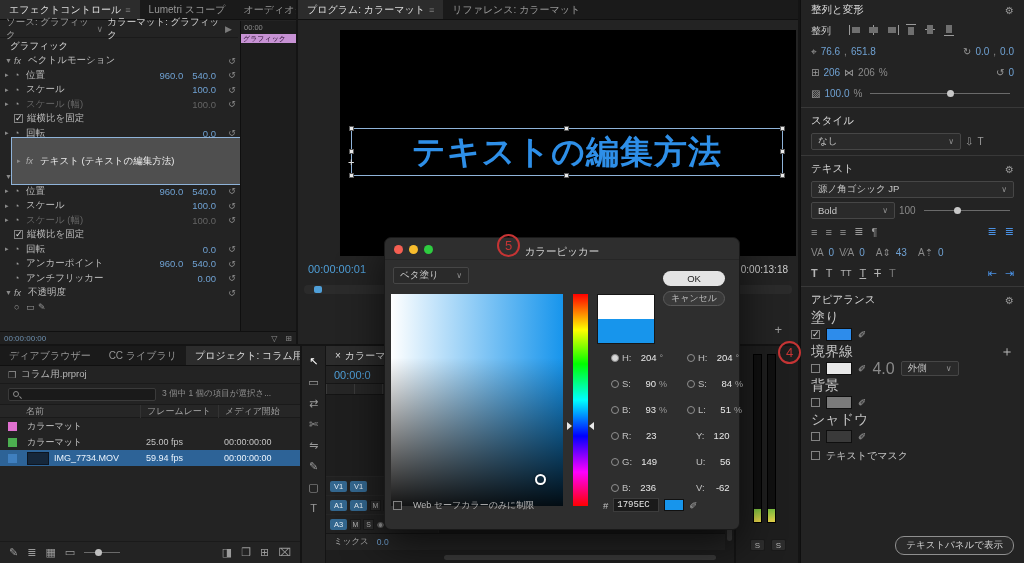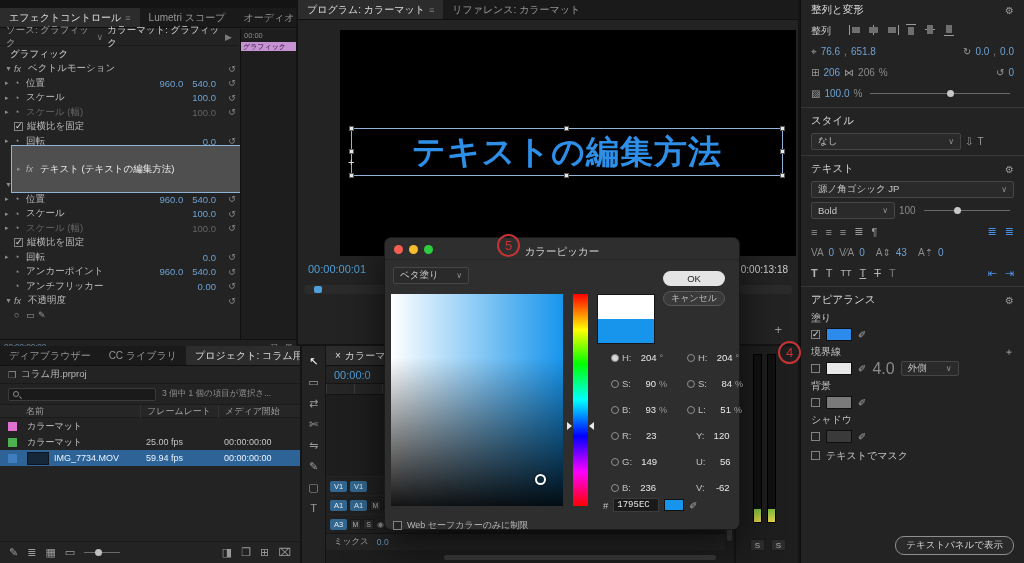--- a/index.html
+++ b/index.html
@@ -5,21 +5,21 @@
   *{margin:0;padding:0;box-sizing:border-box}
   html,body{width:1024px;height:563px;background:#141414;overflow:hidden}
   body{font-family:"Liberation Sans","DejaVu Sans",sans-serif;color:#c8c8c8;position:relative}
   .panel{position:absolute;background:#232323;overflow:hidden}
   .tabbar{display:flex;align-items:stretch;height:20px;background:#1a1a1a;border-bottom:1px solid #101010;font-size:10px}
   .tab{display:flex;align-items:center;gap:4px;padding:0 9px;color:#969696;white-space:nowrap}
   .tab.active{background:#2c2c2c;color:#ddd}
   .pmenu{color:#7a7a7a;font-size:9px}
 
   
-  #ec{left:0;top:8px;width:296px;height:344px}
+  #ec{left:0;top:0;width:296px;height:344px}
   .ec-head{display:flex;align-items:center;height:18px;font-size:9.5px;padding:0 6px;gap:4px;color:#9a9a9a;border-bottom:1px solid #1a1a1a;width:238px}
   .ec-head .clip{color:#cfcfcf}
   .ec-rows{position:absolute;top:39px;left:0;width:240px}
   .erow{display:flex;align-items:center;height:14.5px;font-size:9.5px;padding-left:5px;color:#bdbdbd}
   .erow .tw{width:9px;color:#8a8a8a;font-size:7px;flex:0 0 auto}
   .erow .sw{width:12px;color:#9a9a9a;font-size:9px;flex:0 0 auto}
   .erow .fxb{font-style:italic;font-family:Liberation Sans, sans-serif;color:#b0b0b0;font-size:9px;width:14px;flex:0 0 auto}
   .erow .vals{margin-left:auto;display:flex;gap:9px;margin-right:8px}
   .v{color:#6fa1d2}
   .erow .rst{width:16px;color:#8a8a8a;text-align:center;font-size:9px;flex:0 0 auto}
@@ -122,21 +122,21 @@
   .al-t::before{top:0;left:1px;height:1px;width:10px}.al-t::after{top:3px;left:3px;height:8px;width:6px}
   .al-cv::before{top:5px;left:1px;height:1px;width:10px}.al-cv::after{top:1px;left:3px;height:9px;width:6px}
   .al-b::before{bottom:0;left:1px;height:1px;width:10px}.al-b::after{bottom:3px;left:3px;height:8px;width:6px}
   .slider{flex:1;height:1px;background:#6a6a6a;position:relative;margin:0 4px}
   .slider .knob{position:absolute;top:-3px;width:7px;height:7px;border-radius:50%;background:#c8c8c8}
   .dd{background:#2a2a2a;border:1px solid #464646;border-radius:2px;height:17px;display:flex;align-items:center;justify-content:space-between;padding:0 6px;font-size:9.5px;color:#c8c8c8;gap:6px}
   .dd .car{color:#8f8f8f;font-size:8px}
   .tstyles{display:flex;gap:8px;padding:0 10px;align-items:center;height:20px;font-size:11px;color:#b5b5b5}
   .ts-b{font-weight:bold}.ts-o{color:#787878}.ts-u{text-decoration:underline}.ts-s{text-decoration:line-through}.ts-sm{font-size:9px}
   .blueico{color:#4a90e2}
-  .app-label{padding:0 10px;font-size:10px;color:#c4c4c4;height:15px;display:flex;align-items:center}
+  .app-label{padding:0 10px;font-size:14px;color:#c4c4c4;height:15px;display:flex;align-items:center}
   .app-ctrl{display:flex;align-items:center;gap:6px;padding:2px 10px;height:19px}
   .swatch{width:26px;height:13px;border:1px solid #0f0f0f;flex:0 0 auto}
   .dropper{color:#a8a8a8;font-size:10px}
   .show-text-btn{position:absolute;right:10px;bottom:8px;border:1px solid #8f8f8f;border-radius:9px;padding:2px 10px;font-size:9.5px;color:#d0d0d0;background:#2a2a2a}
 
   
   #picker{position:absolute;left:384px;top:237px;width:356px;height:293px;background:#2e2e2e;border:1px solid #191919;border-radius:7px;box-shadow:0 14px 40px rgba(0,0,0,.65);z-index:10}
   .cp-title{height:22px;display:flex;align-items:flex-end;justify-content:center;position:relative;font-size:10.5px;color:#d0d0d0;border-bottom:1px solid #262626}
   .lights{position:absolute;left:9px;top:7px;display:flex;gap:6px}
   .lt{width:9px;height:9px;border-radius:50%}
@@ -153,21 +153,21 @@
   .cp-preview div{flex:1}
   .pv-top{background:#ffffff}
   .vrow{position:absolute;display:flex;align-items:center;gap:3px;font-size:9.5px;color:#c0c0c0}
   .vrow .val{color:#e8e8e8;min-width:22px;text-align:right}
   .vrow .unit{color:#9a9a9a;font-size:9px;width:8px}
   .rad{width:8px;height:8px;border:1px solid #909090;border-radius:50%;flex:0 0 auto}
   .rad.on{background:#d8d8d8}
   .hexrow{position:absolute;left:218px;top:260px;display:flex;align-items:center;gap:5px;font-size:9.5px;color:#c0c0c0}
   .hexin{width:46px;height:14px;background:#1a1a1a;border:1px solid #3c3c3c;color:#e6e6e6;font-size:9px;padding:0 3px;font-family:"Liberation Mono","DejaVu Sans Mono",monospace}
   .hexsw{width:20px;height:12px;border:1px solid #111}
-  .websafe{position:absolute;left:8px;top:281px;display:flex;gap:5px;align-items:center;font-size:9px;color:#b5b5b5}
+  .websafe{position:absolute;left:8px;top:261px;display:flex;gap:11px;align-items:center;font-size:9px;color:#b5b5b5}
 
   
   .ann{position:absolute;width:23px;height:23px;border:2px solid #c53434;border-radius:50%;color:#c53434;font-size:13px;display:flex;align-items:center;justify-content:center;z-index:30}
   #ann5{left:497px;top:234px}
   #ann4{left:778px;top:341px}
 </style>
 </head>
 <body>
 
 <div class="panel" id="ec">

